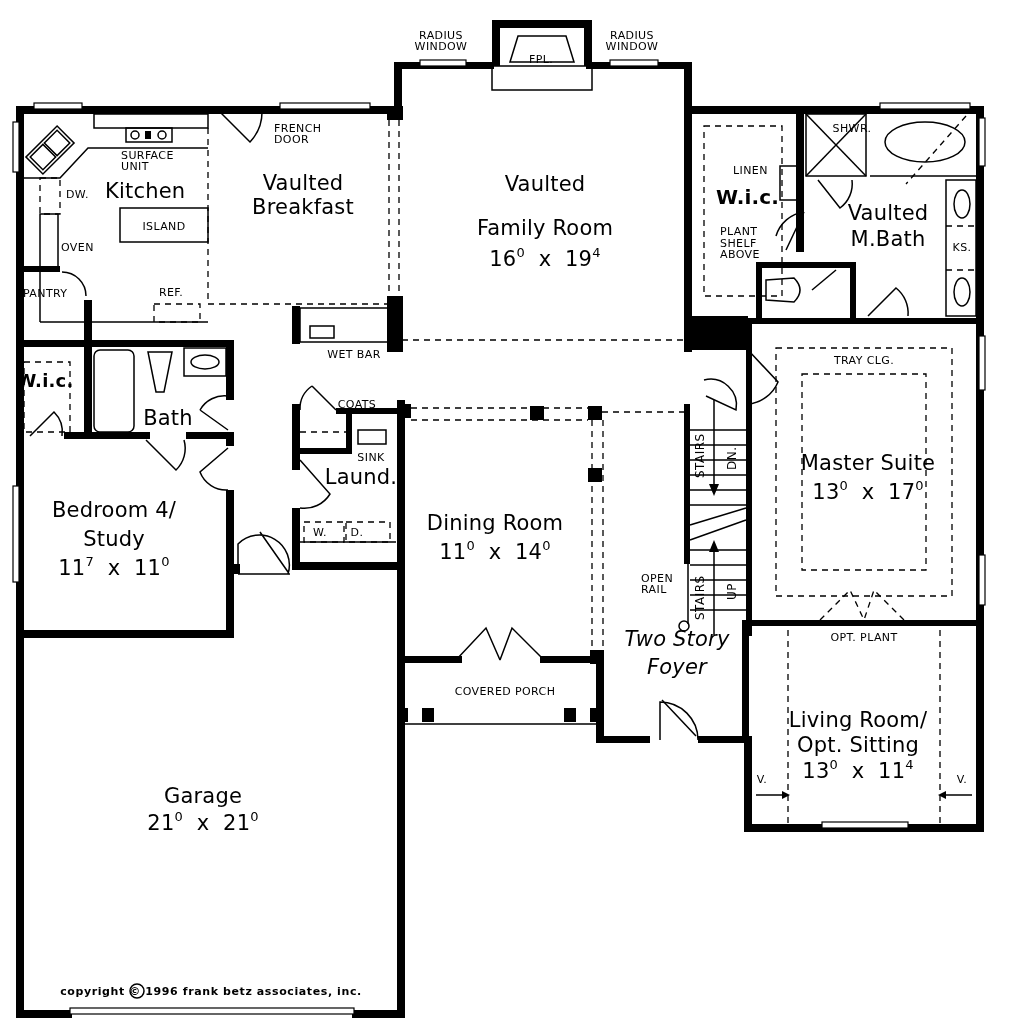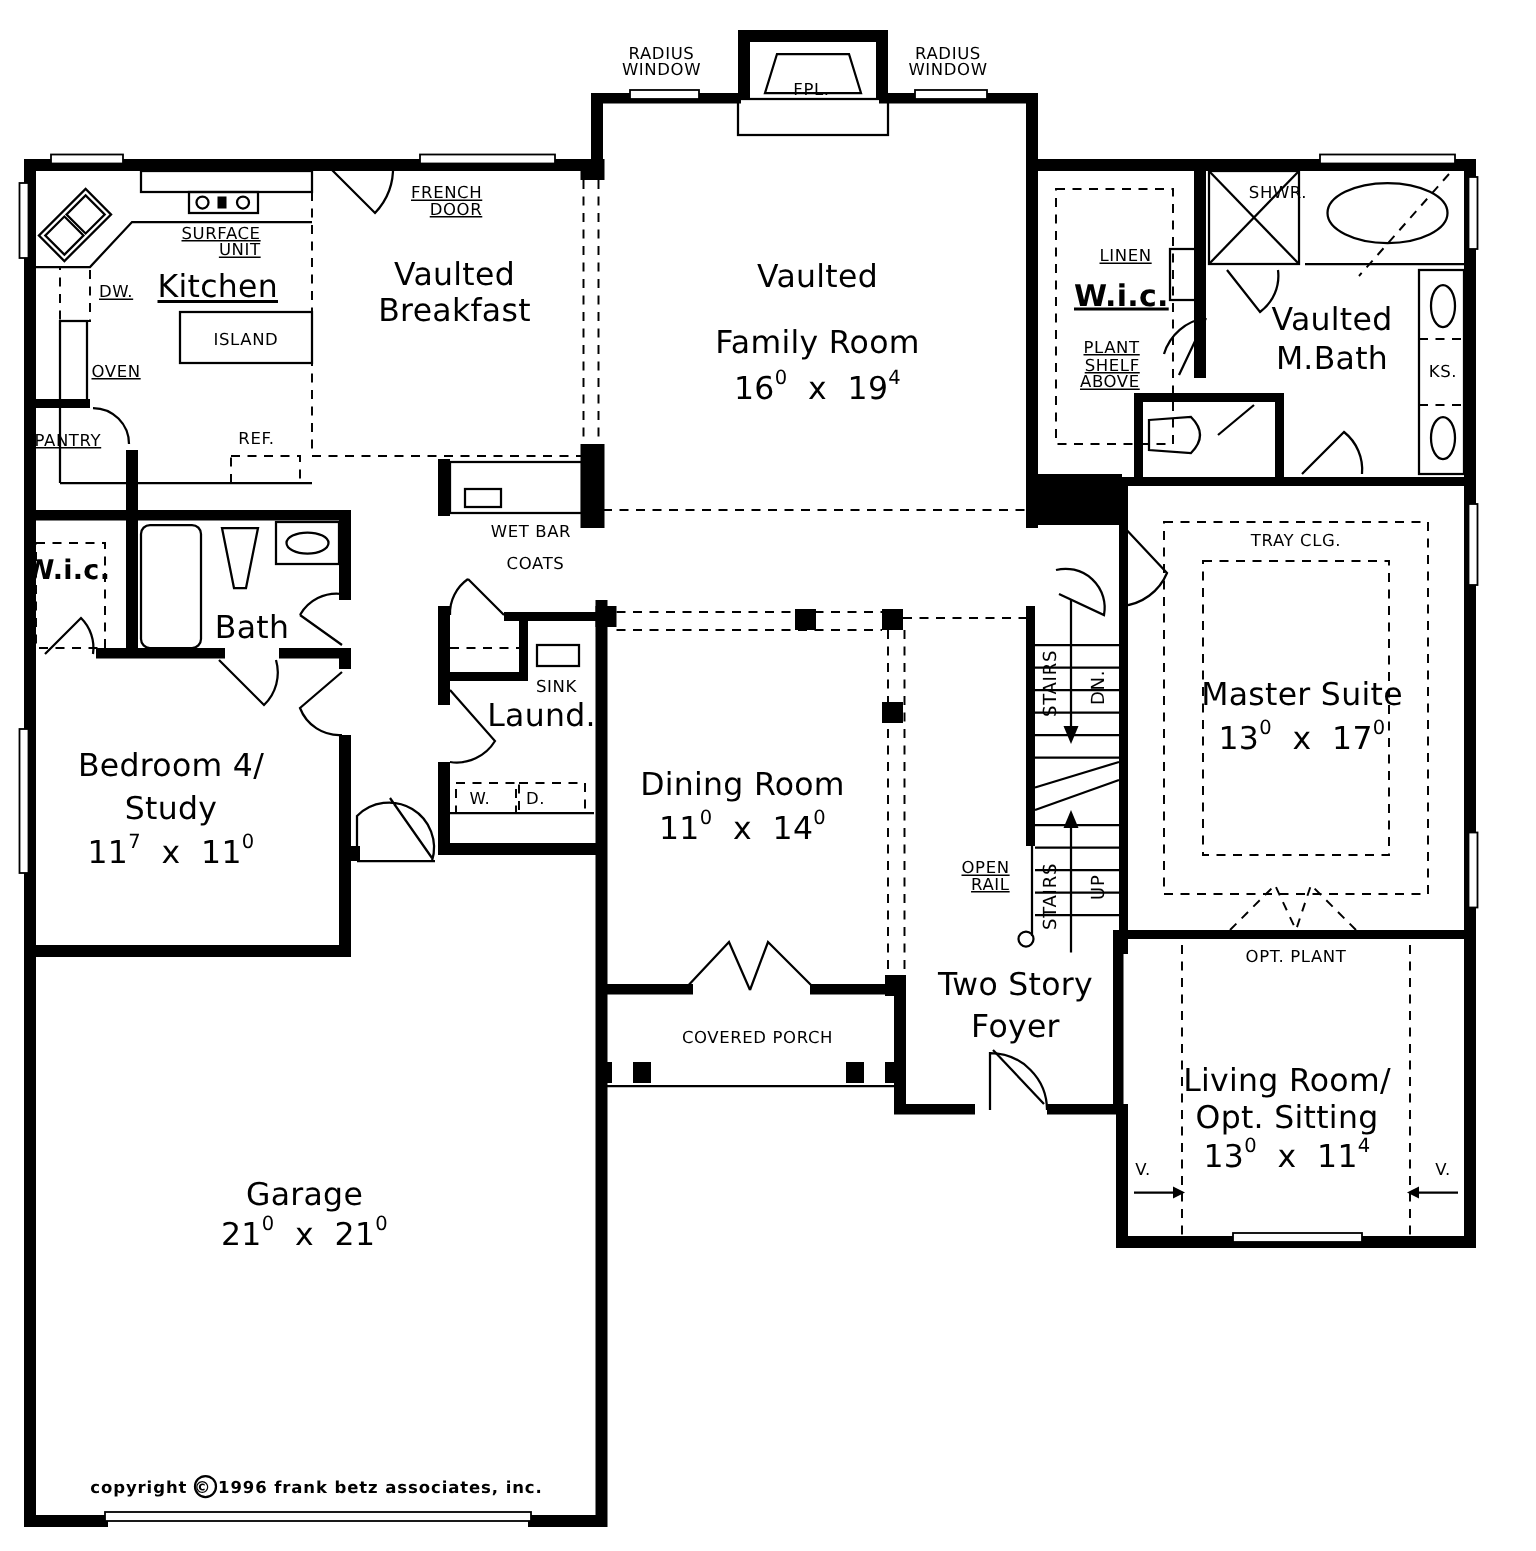--- a/index.html
+++ b/index.html
@@ -8,21 +8,21 @@
   .w { fill: #000; }
   .thin { stroke: #000; stroke-width: 1.5; fill: none; }
   .dash { stroke: #000; stroke-width: 1.3; fill: none; stroke-dasharray: 6 5; }
   .win { fill: #fff; stroke: #000; stroke-width: 1.2; }
   .lbl { position: absolute; white-space: nowrap; line-height: 1; text-align: center; transform: translate(-50%, 0); }
   .big { font-size: 21px; letter-spacing: 0.2px; }
   .xs { font-size: 11px; letter-spacing: 0.4px; }
   .dim { font-size: 21px; }
   .dim sup { font-size: 13px; position: relative; top: -3px; vertical-align: top; }
   .vert { position: absolute; white-space: nowrap; font-size: 12px; letter-spacing: 0.5px; transform: rotate(-90deg); transform-origin: left top; }
-  .left { transform: none; text-align: right; text-decoration: underline; }
+  .left { transform: none; text-align: left; }
 </style>
 </head>
 <body>
 
 <svg class="plan" width="1024" height="1034" viewBox="0 0 1024 1034">
 
   <rect class="w" x="16" y="106" width="386" height="8"></rect>
 
   <rect class="w" x="16" y="106" width="8" height="912"></rect>
 
@@ -291,40 +291,40 @@
 <div class="lbl xs" style="left:864px;top:632px;">OPT. PLANT</div>
 <div class="lbl big" style="left:858px;top:710px;">
   <div>Living Room/</div>
   <div style="margin-top:4px;">Opt. Sitting</div>
   <div class="dim" style="margin-top:5px;"><span>13</span><sup>0</sup>&nbsp; x &nbsp;<span>11</span><sup>4</sup></div>
 </div>
 <div class="lbl xs" style="left:762px;top:774px;">V.</div>
 <div class="lbl xs" style="left:962px;top:774px;">V.</div>
 
 <div class="lbl xs" style="left:354px;top:349px;">WET BAR</div>
-<div class="lbl xs" style="left:357px;top:370px;text-align:right;">COATS</div>
+<div class="lbl xs" style="left:357px;top:399px;text-align:right;">COATS</div>
 <div class="lbl xs" style="left:371px;top:452px;">SINK</div>
 <div class="lbl big" style="left:361px;top:467px;">Laund.</div>
 <div class="lbl xs" style="left:320px;top:527px;">W.</div>
 <div class="lbl xs" style="left:357px;top:527px;">D.</div>
 
 <div class="lbl big" style="left:45px;top:372px;font-weight:bold;font-size:18px;">W.i.c.</div>
 <div class="lbl big" style="left:168px;top:408px;">Bath</div>
 <div class="lbl big" style="left:114px;top:500px;">
   <div>Bedroom 4/</div>
   <div style="margin-top:8px;text-align:center;">Study</div>
   <div class="dim" style="margin-top:8px;"><span>11</span><sup>7</sup>&nbsp; x &nbsp;<span>11</span><sup>0</sup></div>
 </div>
 
 <div class="lbl big" style="left:495px;top:513px;">
   <div>Dining Room</div>
   <div class="dim" style="margin-top:8px;"><span>11</span><sup>0</sup>&nbsp; x &nbsp;<span>14</span><sup>0</sup></div>
 </div>
 <div class="lbl xs" style="left:505px;top:686px;">COVERED PORCH</div>
-<div class="lbl big" style="left:677px;top:646px;">
+<div class="lbl big" style="left:677px;top:629px;font-style:italic;">
     <div>Two Story</div>
     <div style="margin-top:7px;">Foyer</div>
   </div>
 <div class="lbl xs left" style="left:641px;top:573px;line-height:1;">
     <div>OPEN</div>
     <div>RAIL</div>
   </div>
 
 <div class="vert" style="left:693px;top:478px;">STAIRS</div>
 <div class="vert" style="left:725px;top:470px;">DN.</div>

